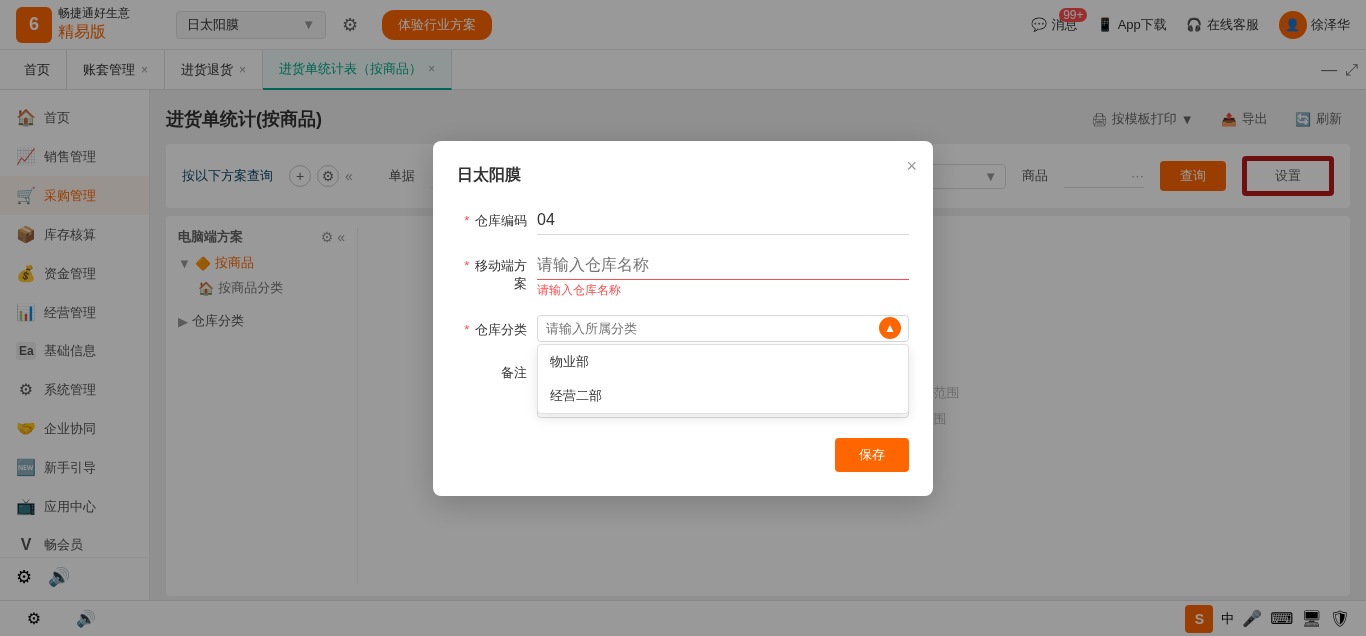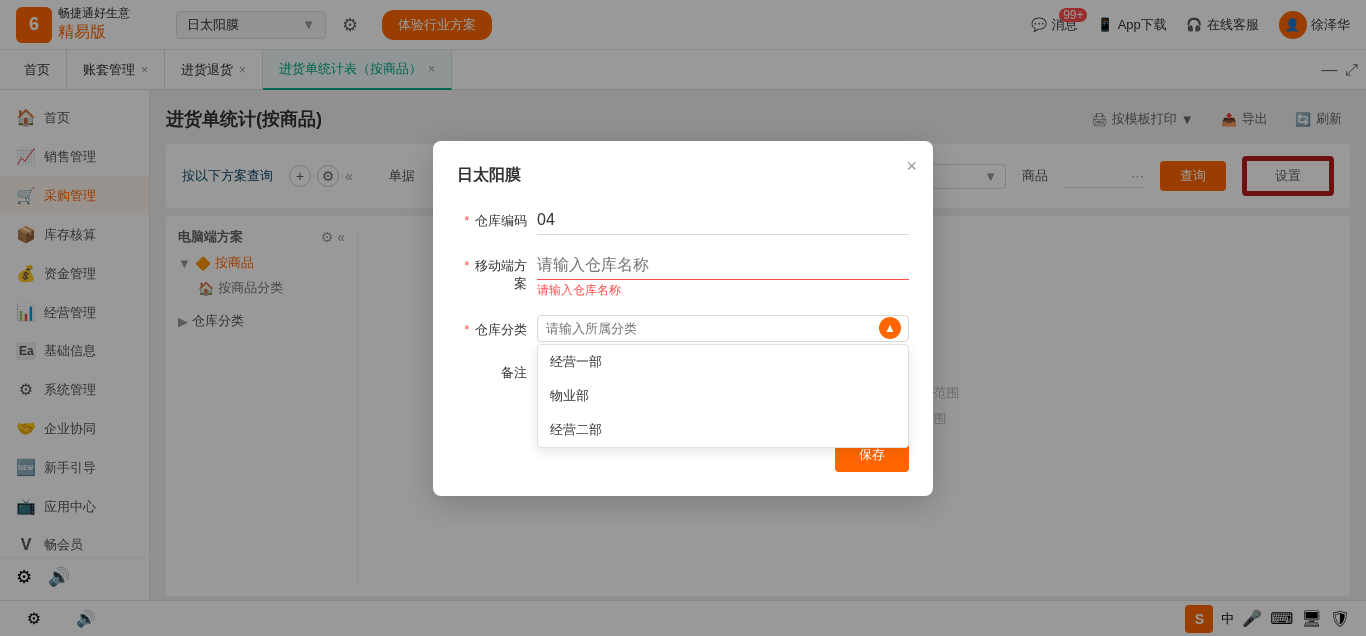--- a/index.html
+++ b/index.html
@@ -676,21 +676,20 @@
     <div class="form-row">
       <div class="form-label">
         <span class="required">*</span>
         <span>仓库分类</span>
       </div>
       <div class="category-selector-wrap">
         <input class="category-input" type="text" placeholder="请输入所属分类" style="">
         <div class="category-toggle">▲</div>
         
         <div class="dropdown-list">
-          <div class="dropdown-item">经营一部</div>
           <div class="dropdown-item">物业部</div>
           <div class="dropdown-item">经营二部</div>
         </div>
       </div>
     </div>
 
     <div class="form-row">
       <div class="form-label">备注</div>
       <div class="form-input-wrap">
         <textarea class="textarea-input" style=""></textarea>

